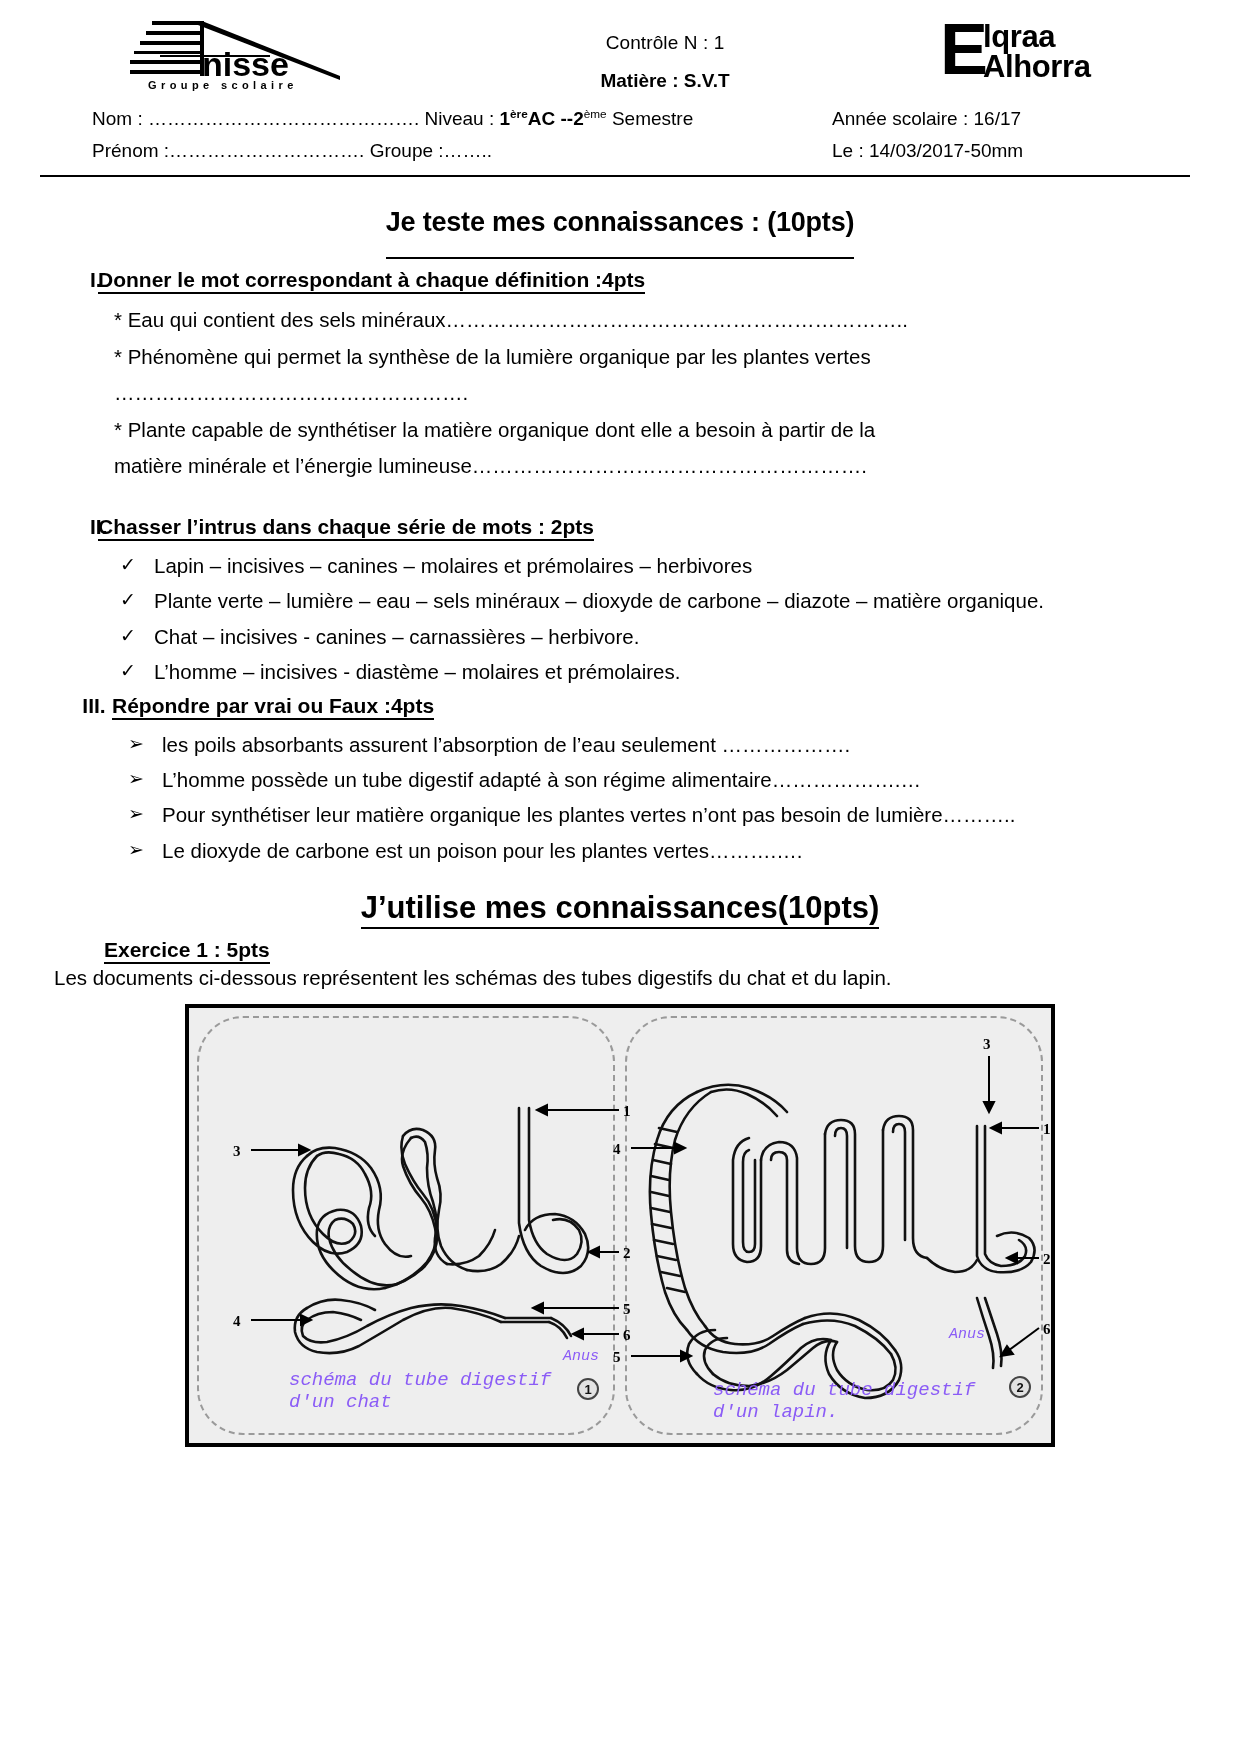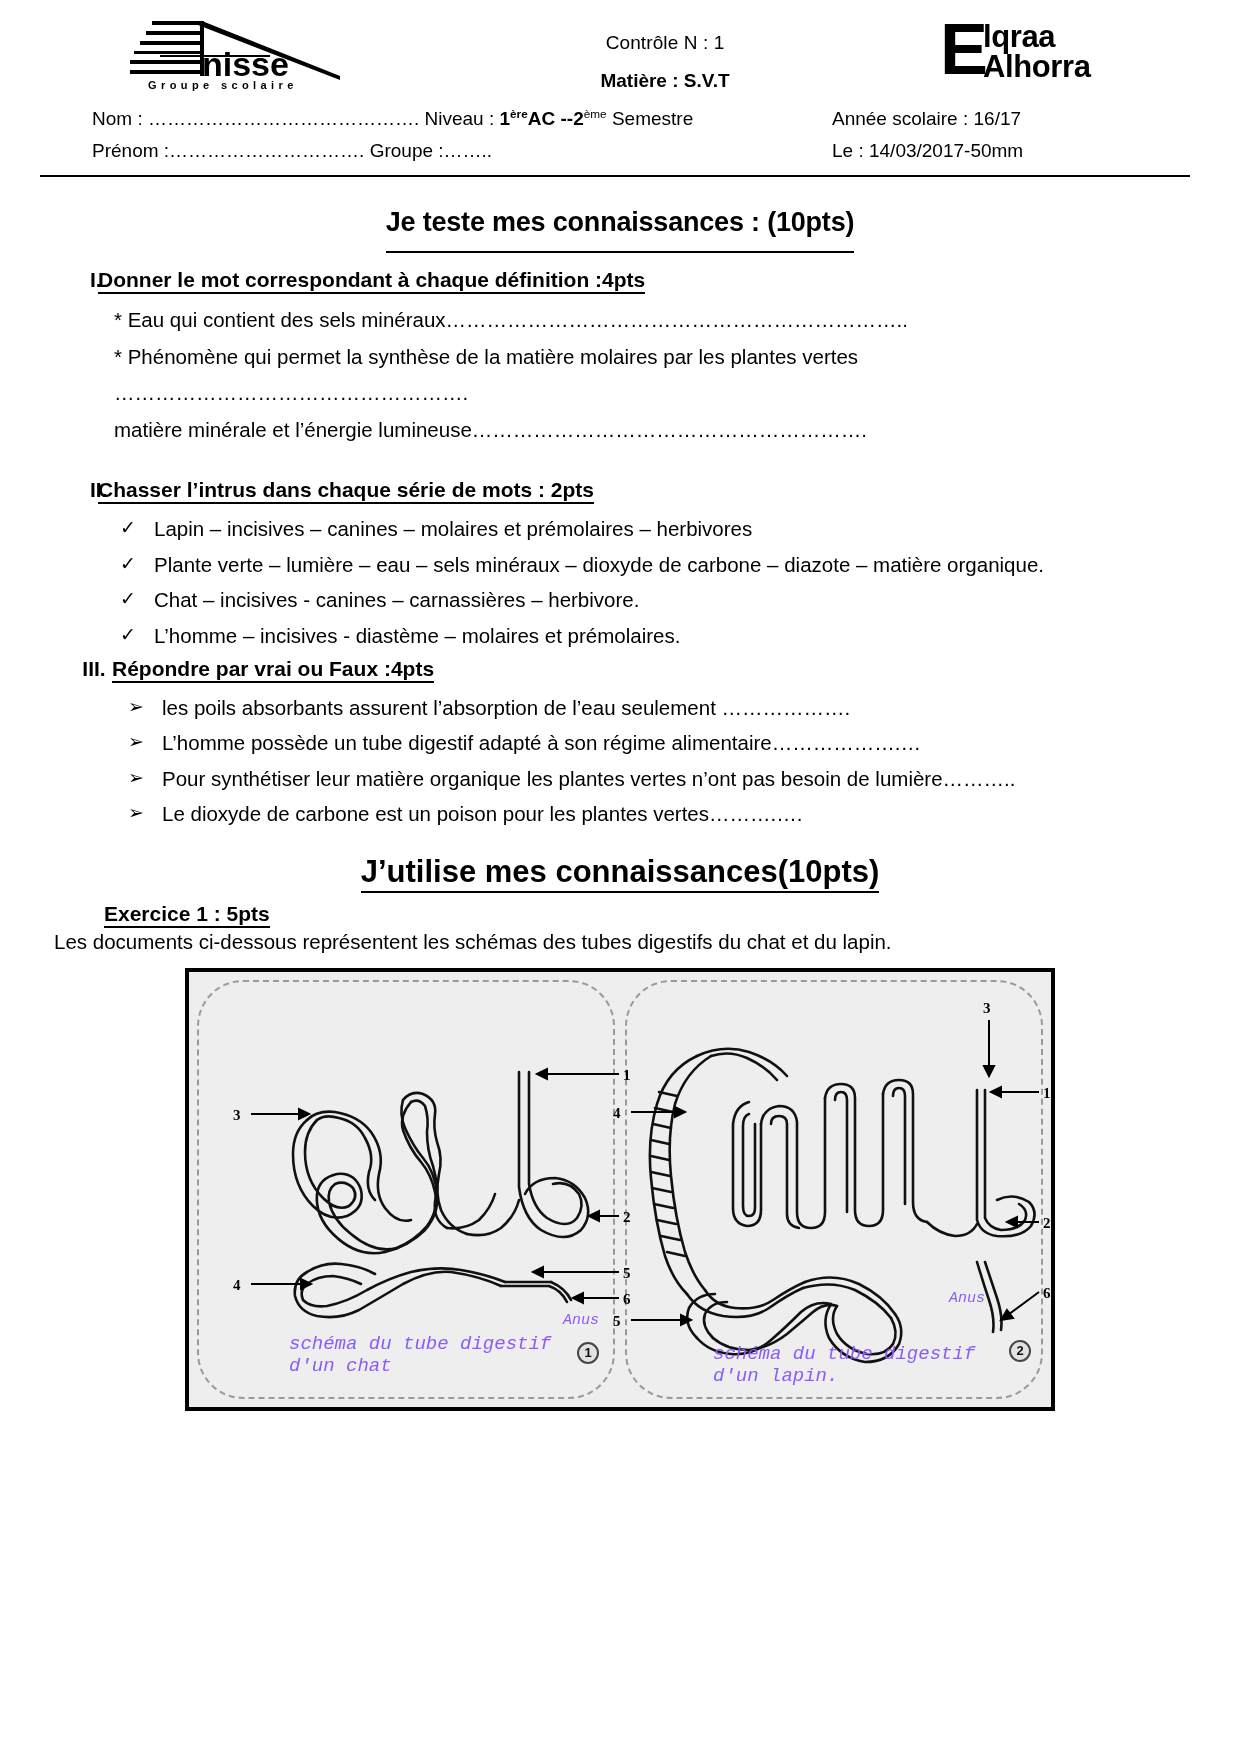--- a/index.html
+++ b/index.html
@@ -104,21 +104,21 @@
   
   .content { padding: 0 36px 0 36px; }
 
   h1.main-title {
     text-align: center;
     font-size: 27px;
     font-weight: bold;
     margin: 26px 0 30px 0;
     letter-spacing: -0.2px;
   }
-  h1.main-title span { border-bottom: 2.5px solid #000; padding-bottom: 14px; }
+  h1.main-title span { border-bottom: 2.5px solid #000; padding-bottom: 20px; }
 
   h2.section {
     font-size: 21px;
     font-weight: bold;
     margin: 0 0 8px 0;
     display: flex;
     gap: 0;
   }
   h2.section .num { width: 62px; padding-left: 54px; }
   h2.section .label { border-bottom: 2.5px solid #000; padding-bottom: 0; }
@@ -285,22 +285,23 @@
 
   <div class="content">
 
     <h1 class="main-title"><span>Je teste mes connaissances : (10pts)</span></h1>
 
     <h2 class="section">
       <span class="num">I.</span>
       <span class="label">Donner le mot correspondant à chaque définition :4pts</span>
     </h2>
     <div class="def-line">* Eau qui contient des sels minéraux…………………………………………………………..</div>
-    <div class="def-line">* Phénomène qui permet la synthèse de la matière molaires par les plantes vertes</div>
+    <div class="def-line">* Phénomène qui permet la synthèse de la lumière organique par les plantes vertes</div>
     <div class="def-line">…………………………………………….</div>
+    <div class="def-line">* Plante capable de synthétiser la matière organique dont elle a besoin  à partir de la</div>
     <div class="def-line">matière minérale et l’énergie lumineuse………………………………………………….</div>
 
     <div class="spacer-md"></div>
 
     <h2 class="section">
       <span class="num">II.</span>
       <span class="label">Chasser l’intrus dans chaque série de mots :   2pts</span>
     </h2>
     <ul class="list">
       <li>

